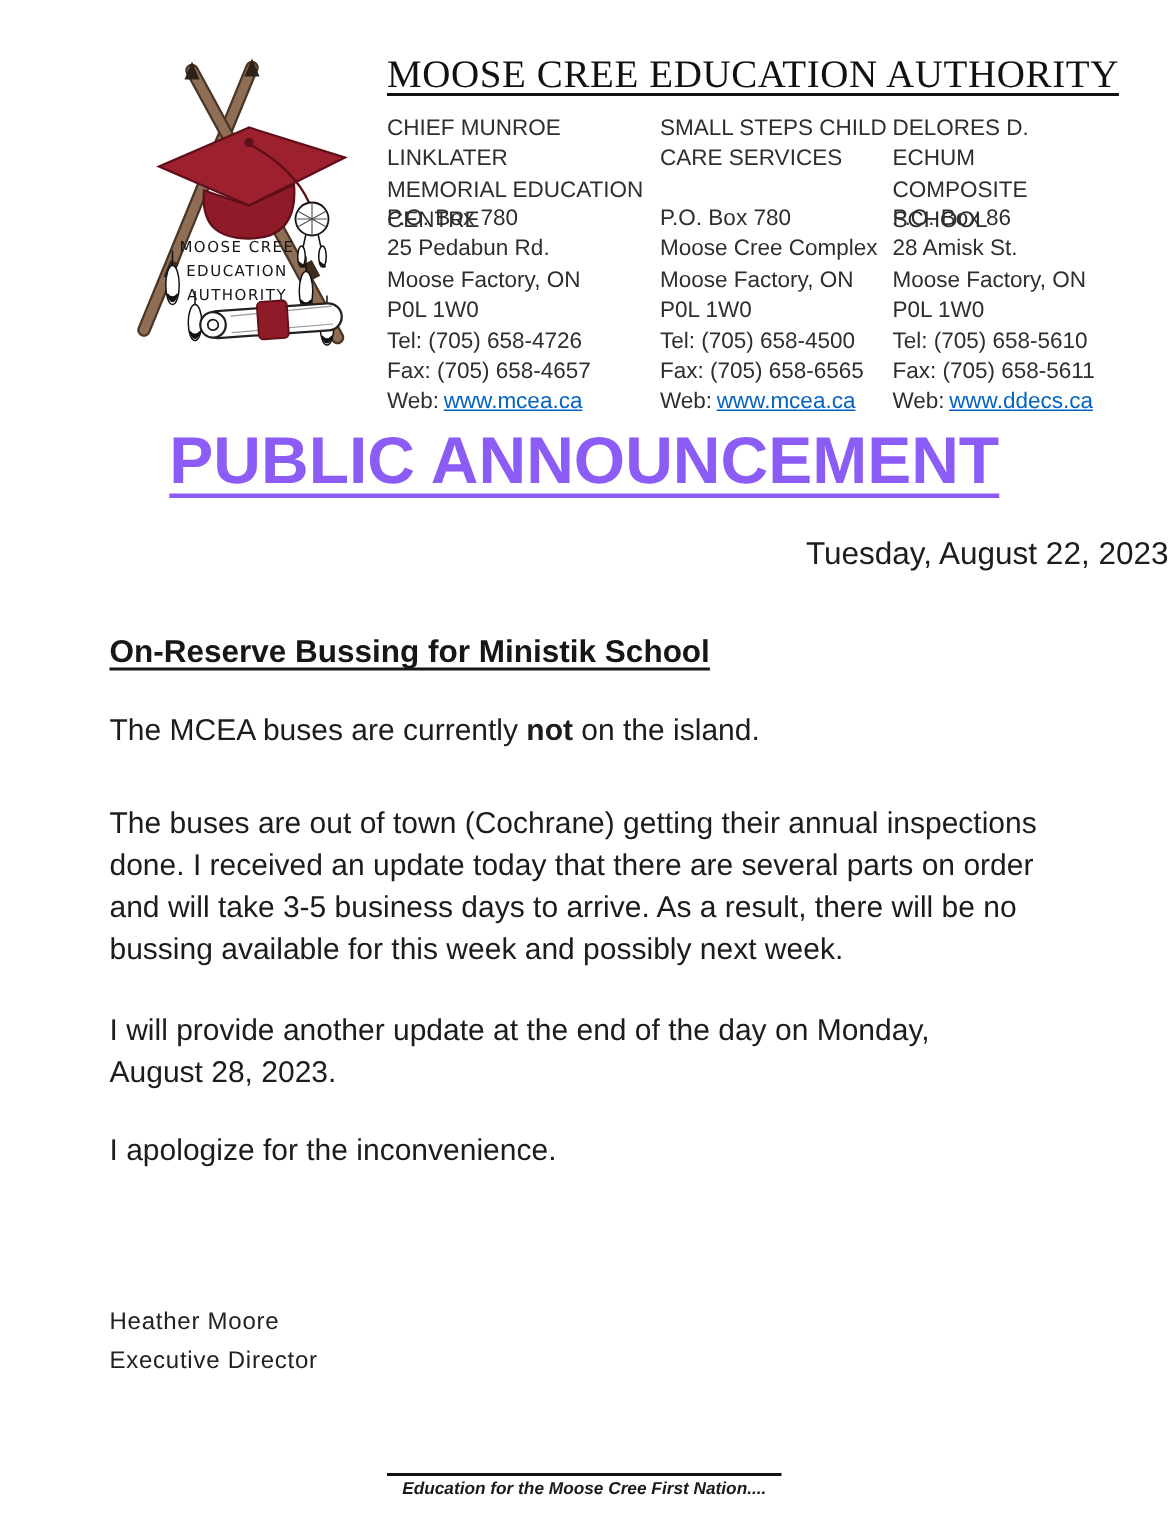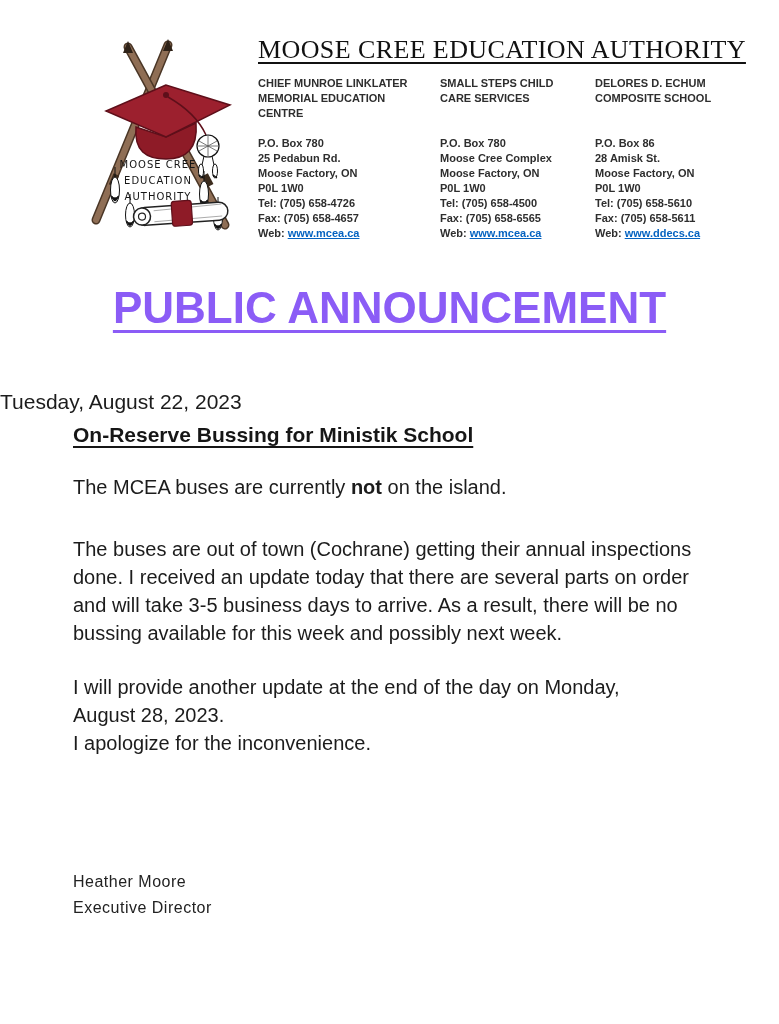--- a/index.html
+++ b/index.html
@@ -14,48 +14,48 @@
   .header { position:absolute; top:35px; left:0; right:0; }
   .logo { position:absolute; left:84px; top:2px; width:166px; height:200px; }
   .header-text { margin-left:258px; width:486px; }
   .org-title {
     font-family:"Liberation Serif", serif;
     font-size:26px; font-weight:400; color:#111;
     letter-spacing:0.4px; white-space:nowrap;
     text-decoration:underline; text-underline-offset:4px; text-decoration-thickness:1.5px;
   }
   .columns { display:flex; margin-top:11px; }
-  .col { font-size:11px; font-weight:700; line-height:1.36; color:#2e2e2e; }
+  .col { font-size:15px; font-weight:400; line-height:1.36; color:#2e2e2e; }
   .col-1 { width:182px; } .col-2 { width:155px; } .col-3 { width:149px; }
   .col .loc-name { height:60px; }
   .col .addr div { white-space:nowrap; }
   .weblink { color:#0563c1; text-decoration:underline; cursor:pointer; }
   .web-label { margin-right:3px; }
 
   
   .announce-title {
     position:absolute; top:283px; left:0; right:0; text-align:center;
     font-size:44px; font-weight:800; color:#8b5cf6; letter-spacing:0px;
     text-decoration:underline; text-underline-offset:7px; text-decoration-thickness:3px;
   }
   .announce-date {
-    position:absolute; top:358px; left:0; right:0; text-align:left;
-    font-size:21px; color:#1c1c1c;margin-top:32px;
+    position:absolute; top:358px; left:0; right:0; text-align:right;
+    font-size:21px; color:#1c1c1c;
   }
 
   
   .body-text { position:absolute; top:420px; left:73px; right:64px; font-size:20px; line-height:1.4; color:#1c1c1c; }
   .subject {
     font-size:21px; font-weight:700; margin-bottom:24px; color:#161616;
     text-decoration:underline; text-underline-offset:4px; text-decoration-thickness:2px;
   }
   .p1 { margin-bottom:34px; }
   .p1 .emph { font-weight:700; text-underline-offset:3px; text-decoration-thickness:2px; }
   .p2 { margin-bottom:26px; }
-  .p3 { max-width:606px; }
+  .p3 { margin-bottom:24px; max-width:606px; }
   .signature { position:absolute; top:869px; left:73px; font-size:16px; line-height:1.65; letter-spacing:0.5px; color:#222; }
 
   
   .footer { position:absolute; top:982px; left:0; right:0; text-align:center; }
   .footer-inner {
     display:inline-block; border-top:2px solid #111; padding:3px 10px 0 10px; min-width:258px;
     font-size:11.5px; font-weight:700; font-style:italic; color:#1a1a1a;
   }
 </style>
 </head>
@@ -204,14 +204,17 @@
     <p class="p3">I will provide another update at the end of the day on Monday, August 28, 2023.</p>
 
     <p class="p4">I apologize for the inconvenience.</p>
   </div>
 
   <div class="signature">
     <div>Heather Moore</div>
     <div>Executive Director</div>
   </div>
 
+  <div class="footer">
+    <div class="footer-inner">Education for the Moose Cree First Nation....</div>
+  </div>
 
 </div>
 
 </body></html>

